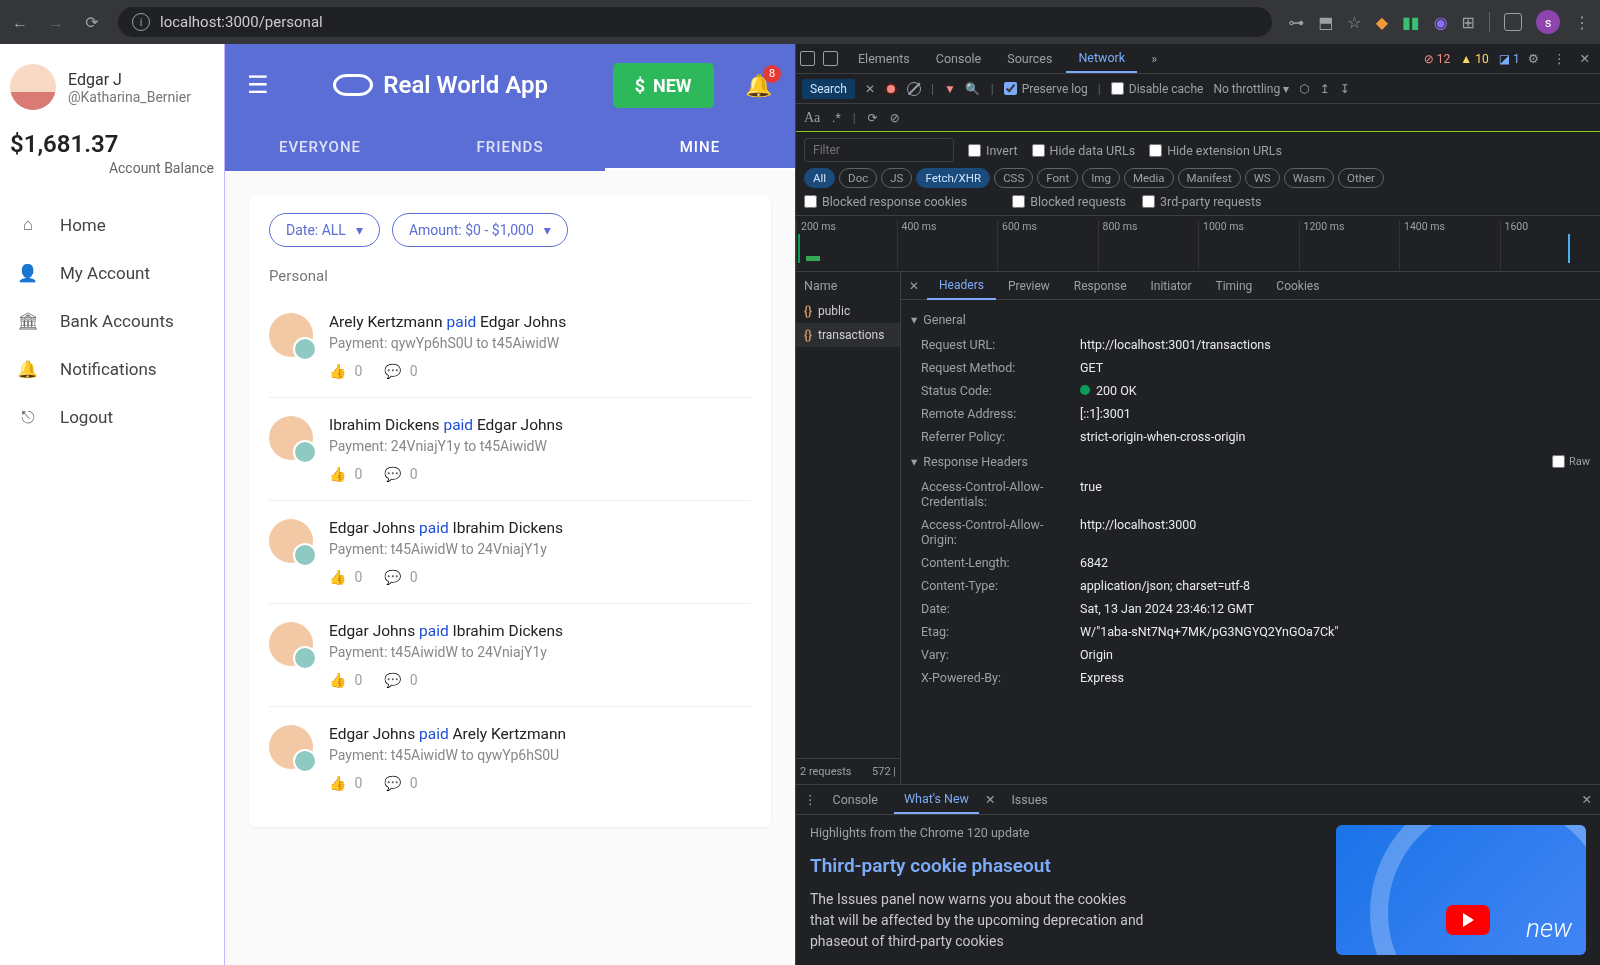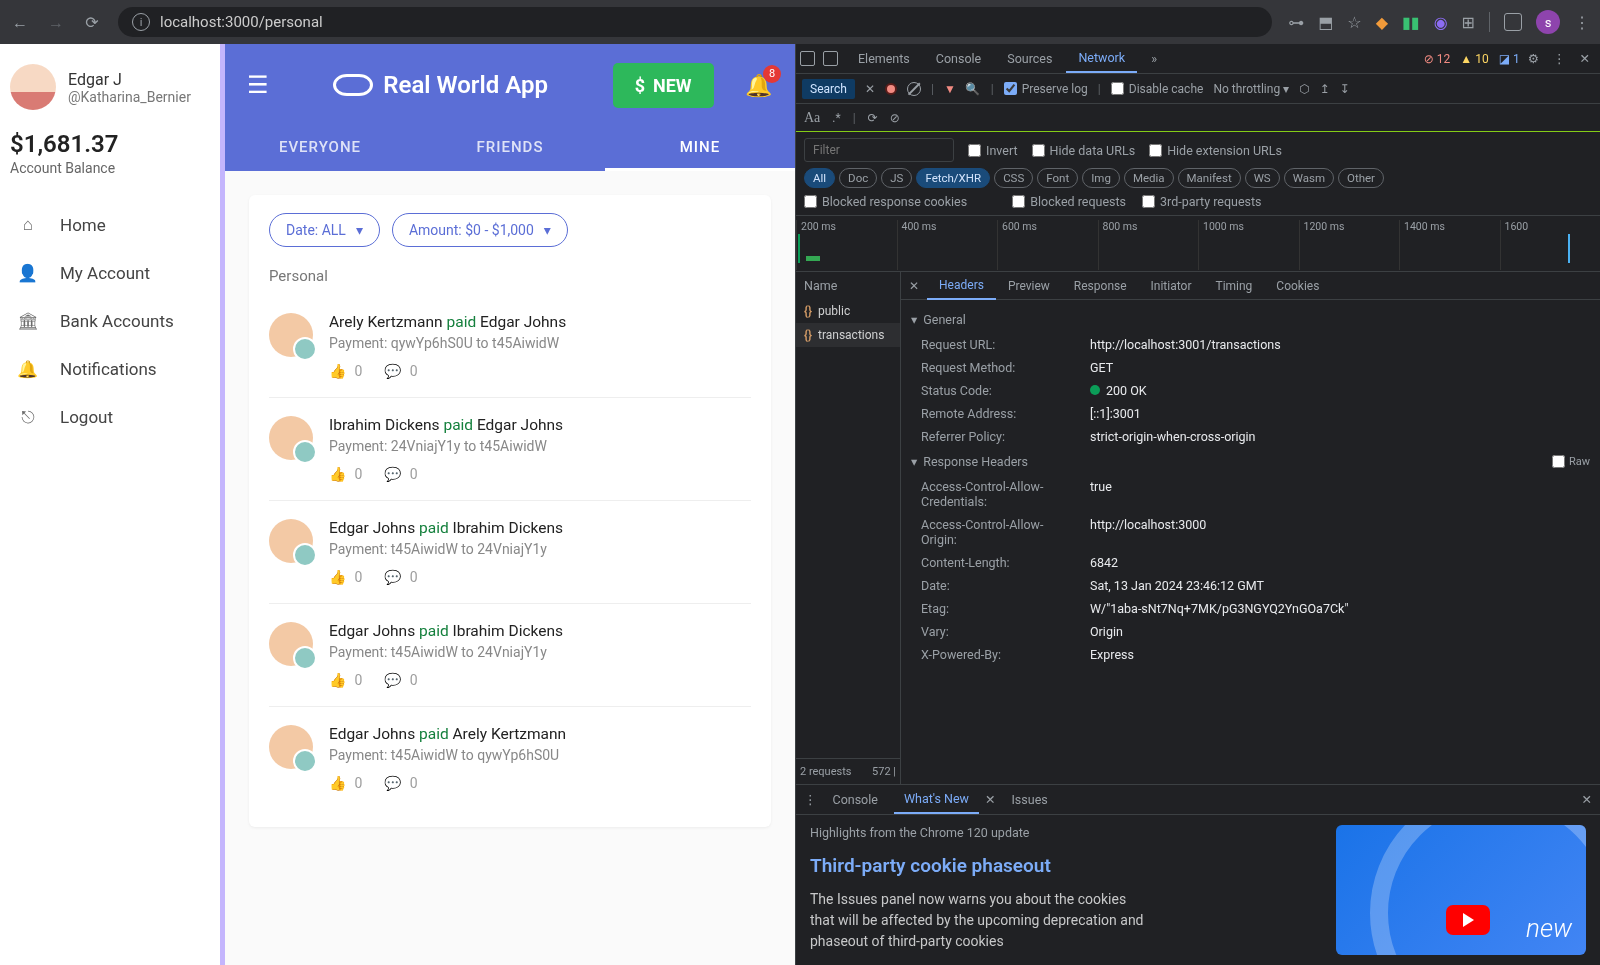--- a/index.html
+++ b/index.html
@@ -13,27 +13,27 @@
   .ext-icons { display: flex; align-items: center; gap: 14px; color: #9aa0a6; font-size: 16px; }
   .ext-icons .sq { width: 18px; height: 18px; border: 1.5px solid #9aa0a6; border-radius: 3px; }
   .ext-icons .sep { width: 1px; height: 20px; background: #5f6368; }
   .avatar-pill { width: 24px; height: 24px; border-radius: 50%; background: #8e44ad; color: #fff; display: flex; align-items: center; justify-content: center; font-size: 13px; }
 
   
   .workspace { display: flex; height: calc(965px - 44px); }
 
   
   .app { width: 795px; display: flex; background: #fff; }
-  .sidebar { width: 225px; border-right: 5px solid #c4b5fd; padding: 20px 10px 10px 10px; }
+  .sidebar { width: 225px; border-right: 1px solid #c4b5fd; padding: 20px 10px 10px 10px; }
   .profile { display: flex; align-items: center; gap: 12px; margin-bottom: 20px; }
   .profile .av { width: 46px; height: 46px; border-radius: 50%; background: linear-gradient(#f7d9c4 60%, #d97b74 60%); position: relative; }
   .profile .name { font-size: 16px; color: #333; }
   .profile .handle { font-size: 14px; color: #777; }
   .balance { font-size: 24px; font-weight: 600; color: #222; margin: 10px 0 2px 0; }
-  .balance-label { font-size: 14px; color: #666; margin-bottom: 24px; }
+  .balance-label { font-size: 14px; color: #666; margin-bottom: 24px; text-align: right; }
   .nav-item { display: flex; align-items: center; gap: 20px; padding: 14px 6px; color: #444; font-size: 17px; cursor: pointer; }
   .nav-item .mi { width: 24px; color: #6b6b6b; text-align: center; }
 
   .main { flex: 1; background: #fafafa; display: flex; flex-direction: column; }
   .appbar { background: #5b6ed6; height: 82px; display: flex; align-items: center; padding: 0 22px; gap: 18px; color: #fff; }
   .appbar .hamburger { font-size: 24px; cursor: pointer; }
   .brand { display: flex; align-items: center; gap: 10px; font-size: 24px; font-weight: 600; flex: 1; justify-content: center; }
   .brand .logo { width: 40px; height: 22px; border: 3px solid #fff; border-radius: 14px/11px; position: relative; }
   .new-btn { background: #2db85b; color: #fff; border: none; border-radius: 5px; padding: 12px 22px; font-size: 18px; font-weight: 700; display: flex; align-items: center; gap: 8px; cursor: pointer; }
   .bell-wrap { position: relative; margin-left: 14px; cursor: pointer; font-size: 22px; }
@@ -48,21 +48,21 @@
   .chips { display: flex; gap: 12px; margin-bottom: 20px; }
   .chip { border: 1px solid #5b6ed6; color: #5b6ed6; border-radius: 20px; padding: 8px 16px; font-size: 14px; display: flex; align-items: center; gap: 10px; cursor: pointer; }
   .section-title { color: #777; font-size: 15px; margin-bottom: 10px; }
   .tx { display: flex; gap: 16px; padding: 18px 0; border-bottom: 1px solid #eee; }
   .tx:last-child { border-bottom: none; }
   .tx .av { width: 44px; height: 44px; border-radius: 50%; background: #f3c9a5; position: relative; flex-shrink: 0; }
   .tx .av::after { content: ""; position: absolute; right: -4px; bottom: -4px; width: 20px; height: 20px; border-radius: 50%; background: #8fc9c3; border: 2px solid #fff; }
   .tx-body { flex: 1; }
   .tx-line { color: #222; font-size: 15.5px; }
   .tx-line .who { color: #222; }
-  .tx-line .verb { color: #15803d; text-align: center; }
+  .tx-line .verb { color: #1d4ed8; text-align: center; }
   .tx-sub { color: #888; font-size: 14px; margin-top: 4px; }
   .tx-actions { display: flex; gap: 22px; margin-top: 12px; color: #9e9e9e; font-size: 14px; align-items: center; }
   .tx-actions .a { display: flex; align-items: center; gap: 8px; cursor: pointer; }
 
   
   .devtools { flex: 1; background: #202124; color: #cfd0d1; font-size: 12.5px; display: flex; flex-direction: column; border-left: 1px solid #3c4043; font-family: "Segoe UI", Roboto, sans-serif; }
   .dt-tabs { height: 30px; display: flex; align-items: center; border-bottom: 1px solid #3c4043; padding: 0 4px; gap: 2px; }
   .dt-tabs .t { padding: 6px 12px; color: #9aa0a6; cursor: pointer; }
   .dt-tabs .t.active { color: #7cacf8; border-bottom: 2px solid #7cacf8; }
   .dt-tabs .spacer { flex: 1; }
@@ -107,21 +107,21 @@
   .req-list .row.sel { background: #2d2e31; }
   .req-list .footer { margin-top: auto; border-top: 1px solid #3c4043; padding: 6px 4px; font-size: 11px; color: #9aa0a6; display:flex; justify-content:space-between;}
   
   .detail { flex: 1; display: flex; flex-direction: column; min-height: 0; }
   .detail-tabs { display: flex; align-items: center; border-bottom: 1px solid #3c4043; height: 28px; font-size: 12px; }
   .detail-tabs .x { padding: 0 8px; color: #9aa0a6; cursor: pointer; }
   .detail-tabs .dt { padding: 6px 12px; color: #9aa0a6; cursor: pointer; }
   .detail-tabs .dt.active { color: #7cacf8; border-bottom: 2px solid #7cacf8; }
   .detail-body { flex: 1; overflow: auto; padding: 6px 10px; font-size: 12.5px; }
   .section-hdr { color: #9aa0a6; padding: 6px 0; display: flex; align-items: center; gap: 6px; }
-  .kv { display: flex; padding: 4px 0 4px 10px; gap: 14px; }
+  .kv { display: flex; padding: 4px 0 4px 10px; gap: 4px; }
   .kv .k { width: 155px; color: #9aa0a6; }
   .kv .v { color: #e8eaed; flex: 1; word-break: break-all; }
   .status-dot { display:inline-block; width:10px; height:10px; border-radius:50%; background:#0b9d58; margin-right:6px; }
   .raw-toggle { margin-left: auto; display: flex; align-items: center; gap: 4px; color: #9aa0a6; font-size: 11px; }
 
   .drawer { border-top: 1px solid #3c4043; background: #202124; }
   .drawer-tabs { display: flex; align-items: center; height: 30px; padding: 0 8px; gap: 6px; font-size: 12.5px; color: #9aa0a6; border-bottom: 1px solid #3c4043; }
   .drawer-tabs .dt { padding: 6px 10px; cursor: pointer; }
   .drawer-tabs .dt.active { color: #7cacf8; border-bottom: 2px solid #7cacf8; }
   .drawer-tabs .x { cursor: pointer; color:#9aa0a6; }
@@ -529,20 +529,24 @@
               </div>
               <div class="kv">
                 <span class="k">Access-Control-Allow-Origin:</span>
                 <span class="v">http://localhost:3000</span>
               </div>
               <div class="kv">
                 <span class="k">Content-Length:</span>
                 <span class="v">6842</span>
               </div>
               <div class="kv">
+                <span class="k">Content-Type:</span>
+                <span class="v">application/json; charset=utf-8</span>
+              </div>
+              <div class="kv">
                 <span class="k">Date:</span>
                 <span class="v">Sat, 13 Jan 2024 23:46:12 GMT</span>
               </div>
               <div class="kv">
                 <span class="k">Etag:</span>
                 <span class="v">W/"1aba-sNt7Nq+7MK/pG3NGYQ2YnGOa7Ck"</span>
               </div>
               <div class="kv">
                 <span class="k">Vary:</span>
                 <span class="v">Origin</span>

